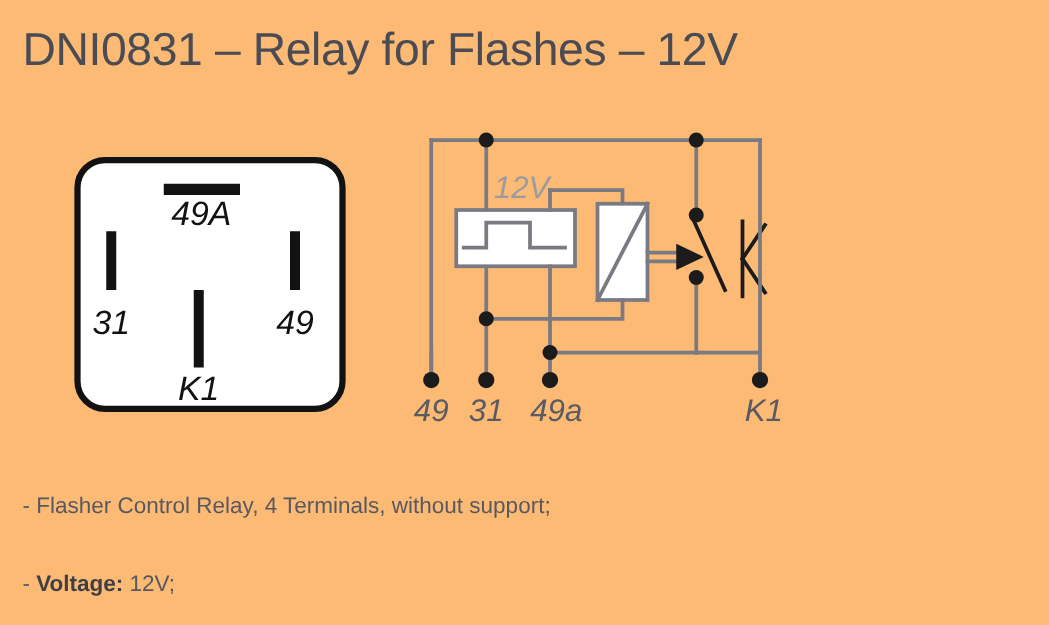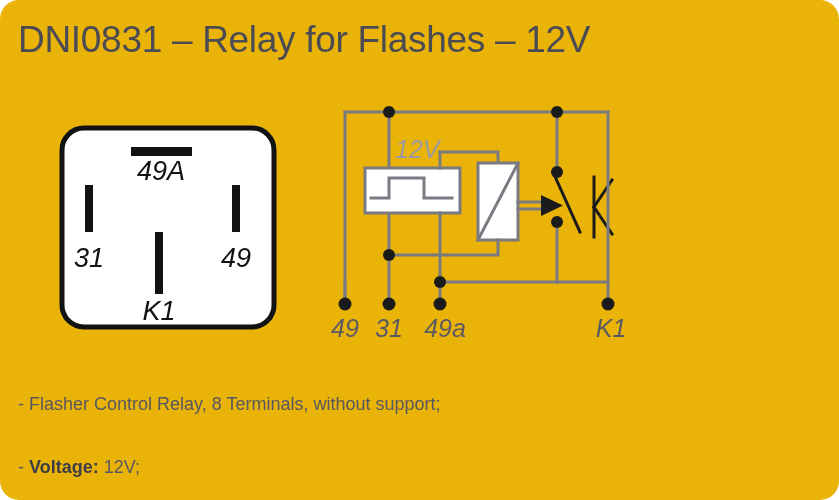--- a/index.html
+++ b/index.html
@@ -12,22 +12,21 @@
     width: 839px;
     height: 500px;
     position: relative;
     overflow: hidden;
     font-family: "Liberation Sans", sans-serif;
     -webkit-font-smoothing: antialiased;
   }
   .page {
     position: absolute;
     inset: 0;
-    background: #eab308;
-    border-radius: 19px;
+    background: #fdba74;
   }
 
   
   .title {
     position: absolute;
     left: 18px;
     top: 18px;
     font-size: 37px;
     line-height: 44px;
     font-weight: 400;
@@ -166,20 +165,20 @@
         <text x="389" y="245" text-anchor="middle" font-family="Liberation Sans, sans-serif" font-size="25" fill="#5a5a62" stroke="none">31</text>
 
         <text x="445" y="245" text-anchor="middle" font-family="Liberation Sans, sans-serif" font-size="25" fill="#5a5a62" stroke="none">49a</text>
 
         <text x="611" y="245" text-anchor="middle" font-family="Liberation Sans, sans-serif" font-size="25" fill="#5a5a62" stroke="none">K1</text>
       </g>
     </svg>
   </div>
 
   <div class="desc desc-1">
-    <span class="dash">- </span><span>Flasher Control Relay, 8 Terminals, without support;</span>
+    <span class="dash">- </span><span>Flasher Control Relay, 4 Terminals, without support;</span>
   </div>
 
   <div class="desc desc-2">
     <span class="dash">- </span><b>Voltage:</b><span> 12V;</span>
   </div>
 
 </div>
 
 </body></html>

